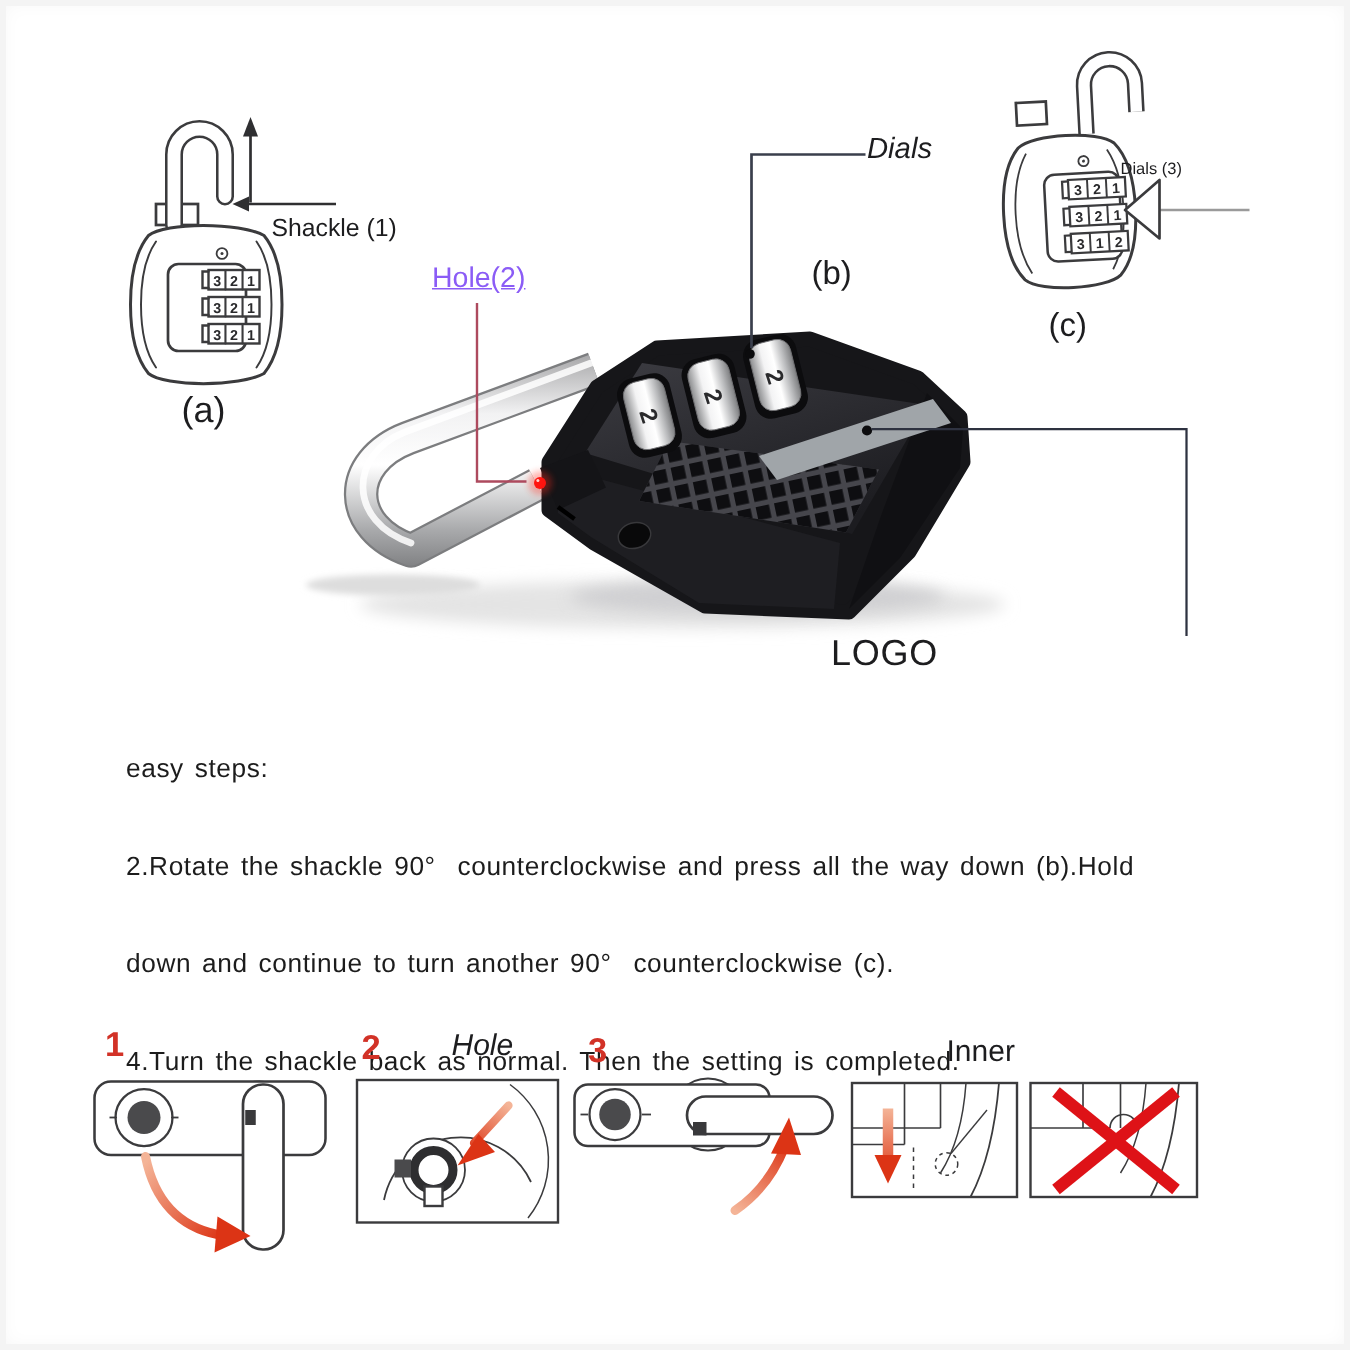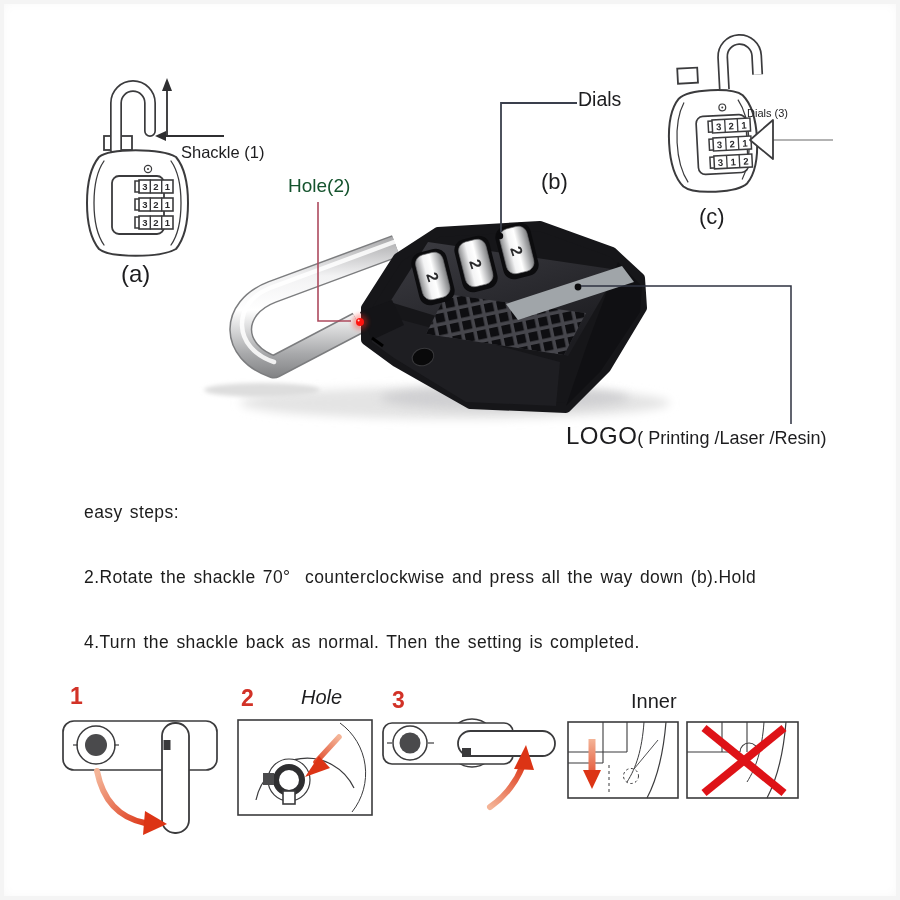--- a/index.html
+++ b/index.html
@@ -3,21 +3,21 @@
 <meta charset="utf-8">
 <style>
   html,body{margin:0;padding:0;background:#fff;}
   .canvas{
     position:relative;width:900px;height:900px;background:#ffffff;overflow:hidden;
     font-family:"Liberation Sans",sans-serif;color:#1d1d1f;
     box-shadow:inset 0 0 0 4px #f4f4f4, inset 0 0 14px rgba(0,0,0,.05);
   }
   .artwork{position:absolute;left:0;top:0;width:900px;height:900px;}
   .lbl{position:absolute;white-space:pre;line-height:1.05;}
-  .red{color:#14532d;}
+  .red{color:#8b5cf6;text-decoration:underline;}
   .step-num{color:#d23227;font-size:23px;font-weight:700;}
   .logo-line{display:flex;align-items:baseline;}
   .instructions{
     position:absolute;left:84px;top:459px;width:770px;
     font-size:17.5px;line-height:21.6px;letter-spacing:.4px;word-spacing:2px;
     color:#1c1c1c;white-space:pre;
   }
   svg text.dialdigit{font-family:"Liberation Sans",sans-serif;font-weight:700;fill:#2a2a2c;text-anchor:middle;}
 </style>
 </head>
@@ -275,33 +275,34 @@
     <path d="M764,722 C762,750 756,768 747,782" fill="none" stroke="#3b3b3d" stroke-width="1"></path>
     <line x1="704" y1="728" x2="784" y2="793" stroke="#de1217" stroke-width="8"></line>
     <line x1="784" y1="728" x2="704" y2="793" stroke="#de1217" stroke-width="8"></line>
   </g>
 </svg>
 
 <div class="lbl" style="left:181px;top:116px;font-size:16.5px;margin-top:28px;">Shackle (1)</div>
 <div class="lbl" style="left:121px;top:261px;font-size:24px;">(a)</div>
 
 <div class="lbl red" style="left:288px;top:176px;font-size:19px;">Hole(2)</div>
-<div class="lbl" style="left:578px;top:89px;font-size:19.5px;">Dials</div>
+<div class="lbl" style="left:578px;top:89px;font-size:19.5px;font-style:italic;">Dials</div>
 <div class="lbl" style="left:541px;top:170px;font-size:22px;">(b)</div>
 
 <div class="lbl" style="left:747px;top:108px;font-size:11px;">Dials (3)</div>
 <div class="lbl" style="left:699px;top:205px;font-size:22px;">(c)</div>
 
-<div class="lbl logo-line" style="left:566px;top:423px;">
-  <span style="font-size:24px;letter-spacing:.5px;">LOGO</span><span style="font-size:18px;">( Printing /Laser /Resin)</span>
+<div class="lbl logo-line" style="left:554px;top:423px;gap:12px;">
+  <span style="font-size:24px;letter-spacing:.5px;">LOGO</span>
 </div>
 
 <div class="instructions">
   <div>easy steps:</div>
-  <div>2.Rotate the shackle 70°  counterclockwise and press all the way down (b).Hold</div>
+  <div>2.Rotate the shackle 90°  counterclockwise and press all the way down (b).Hold</div>
+  <div>down and continue to turn another 90°  counterclockwise (c).</div>
   <div>4.Turn the shackle back as normal. Then the setting is completed.</div>
   
   
 </div>
 
 <div class="lbl step-num" style="left:70px;top:684px;">1</div>
 <div class="lbl step-num" style="left:241px;top:686px;">2</div>
 <div class="lbl" style="left:301px;top:687px;font-size:20px;font-style:italic;">Hole</div>
 <div class="lbl step-num" style="left:392px;top:688px;">3</div>
 <div class="lbl" style="left:631px;top:691px;font-size:20px;">Inner</div>

